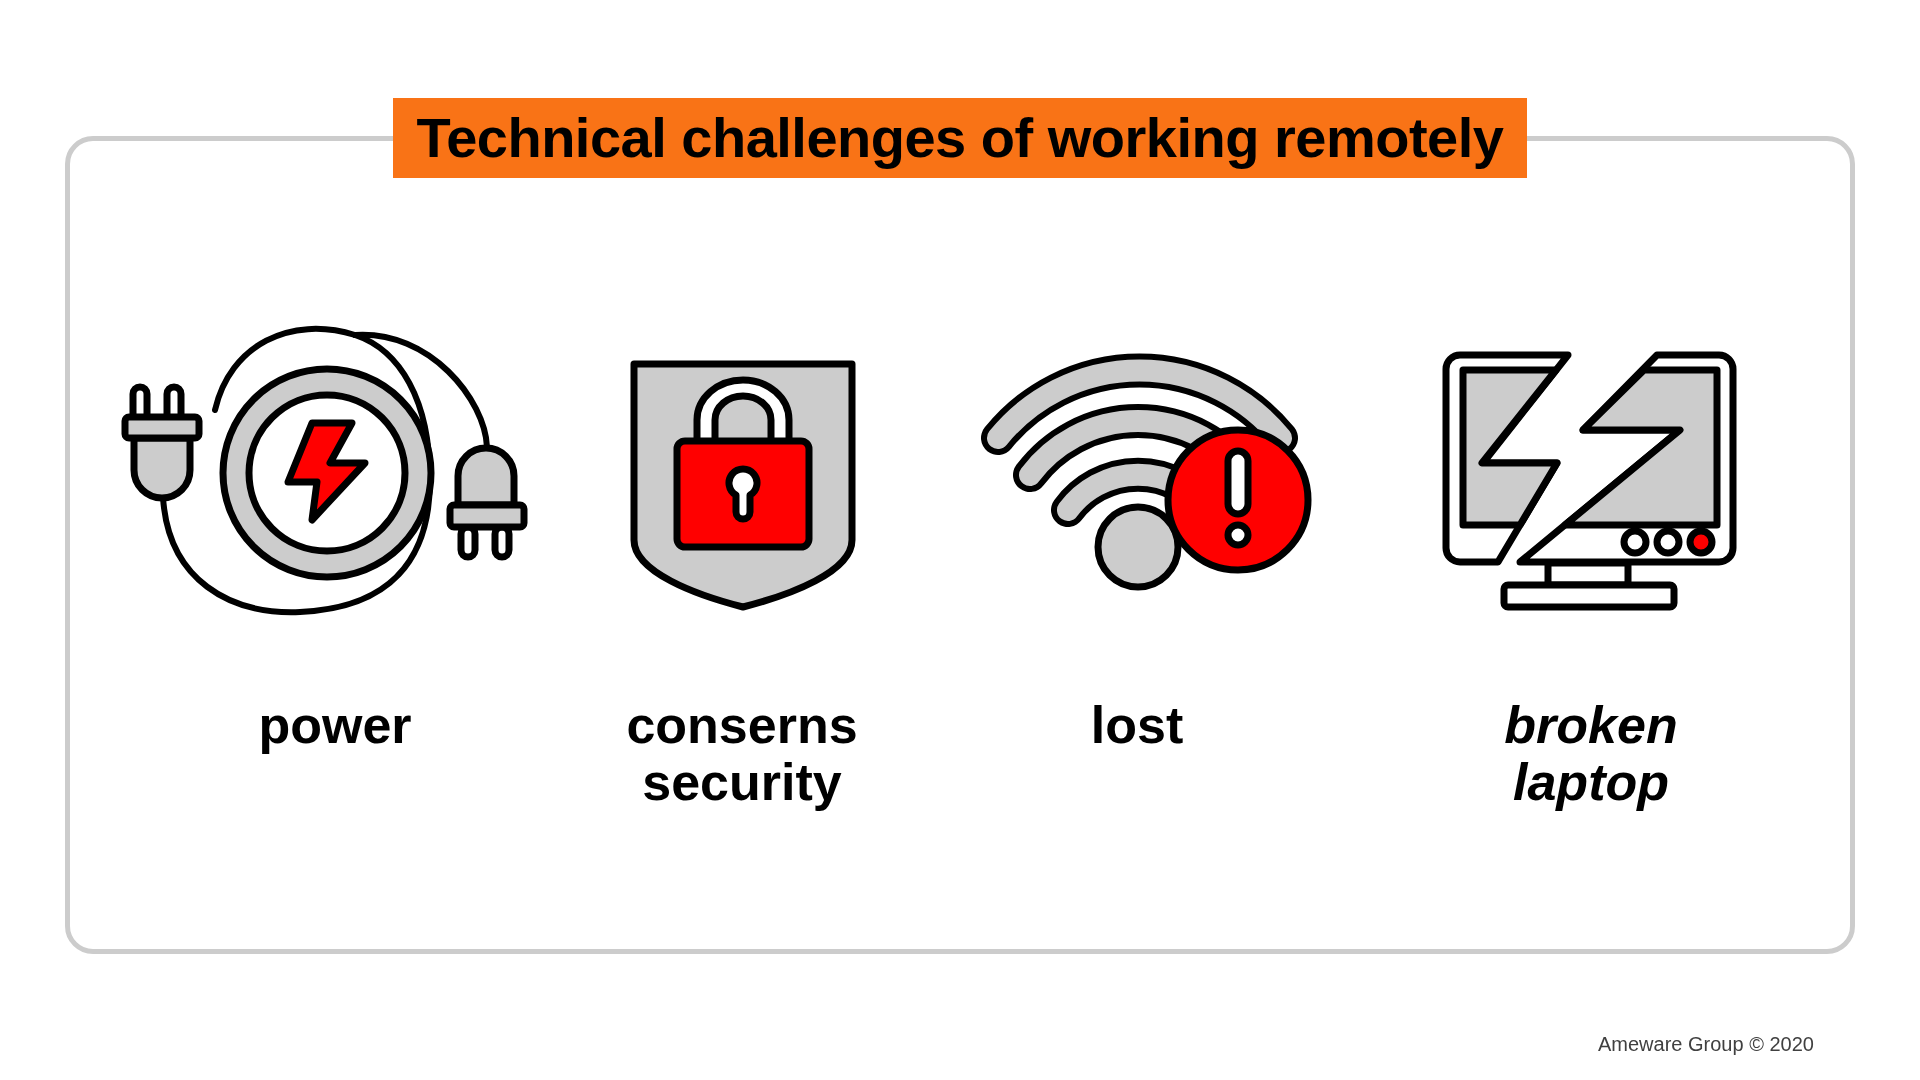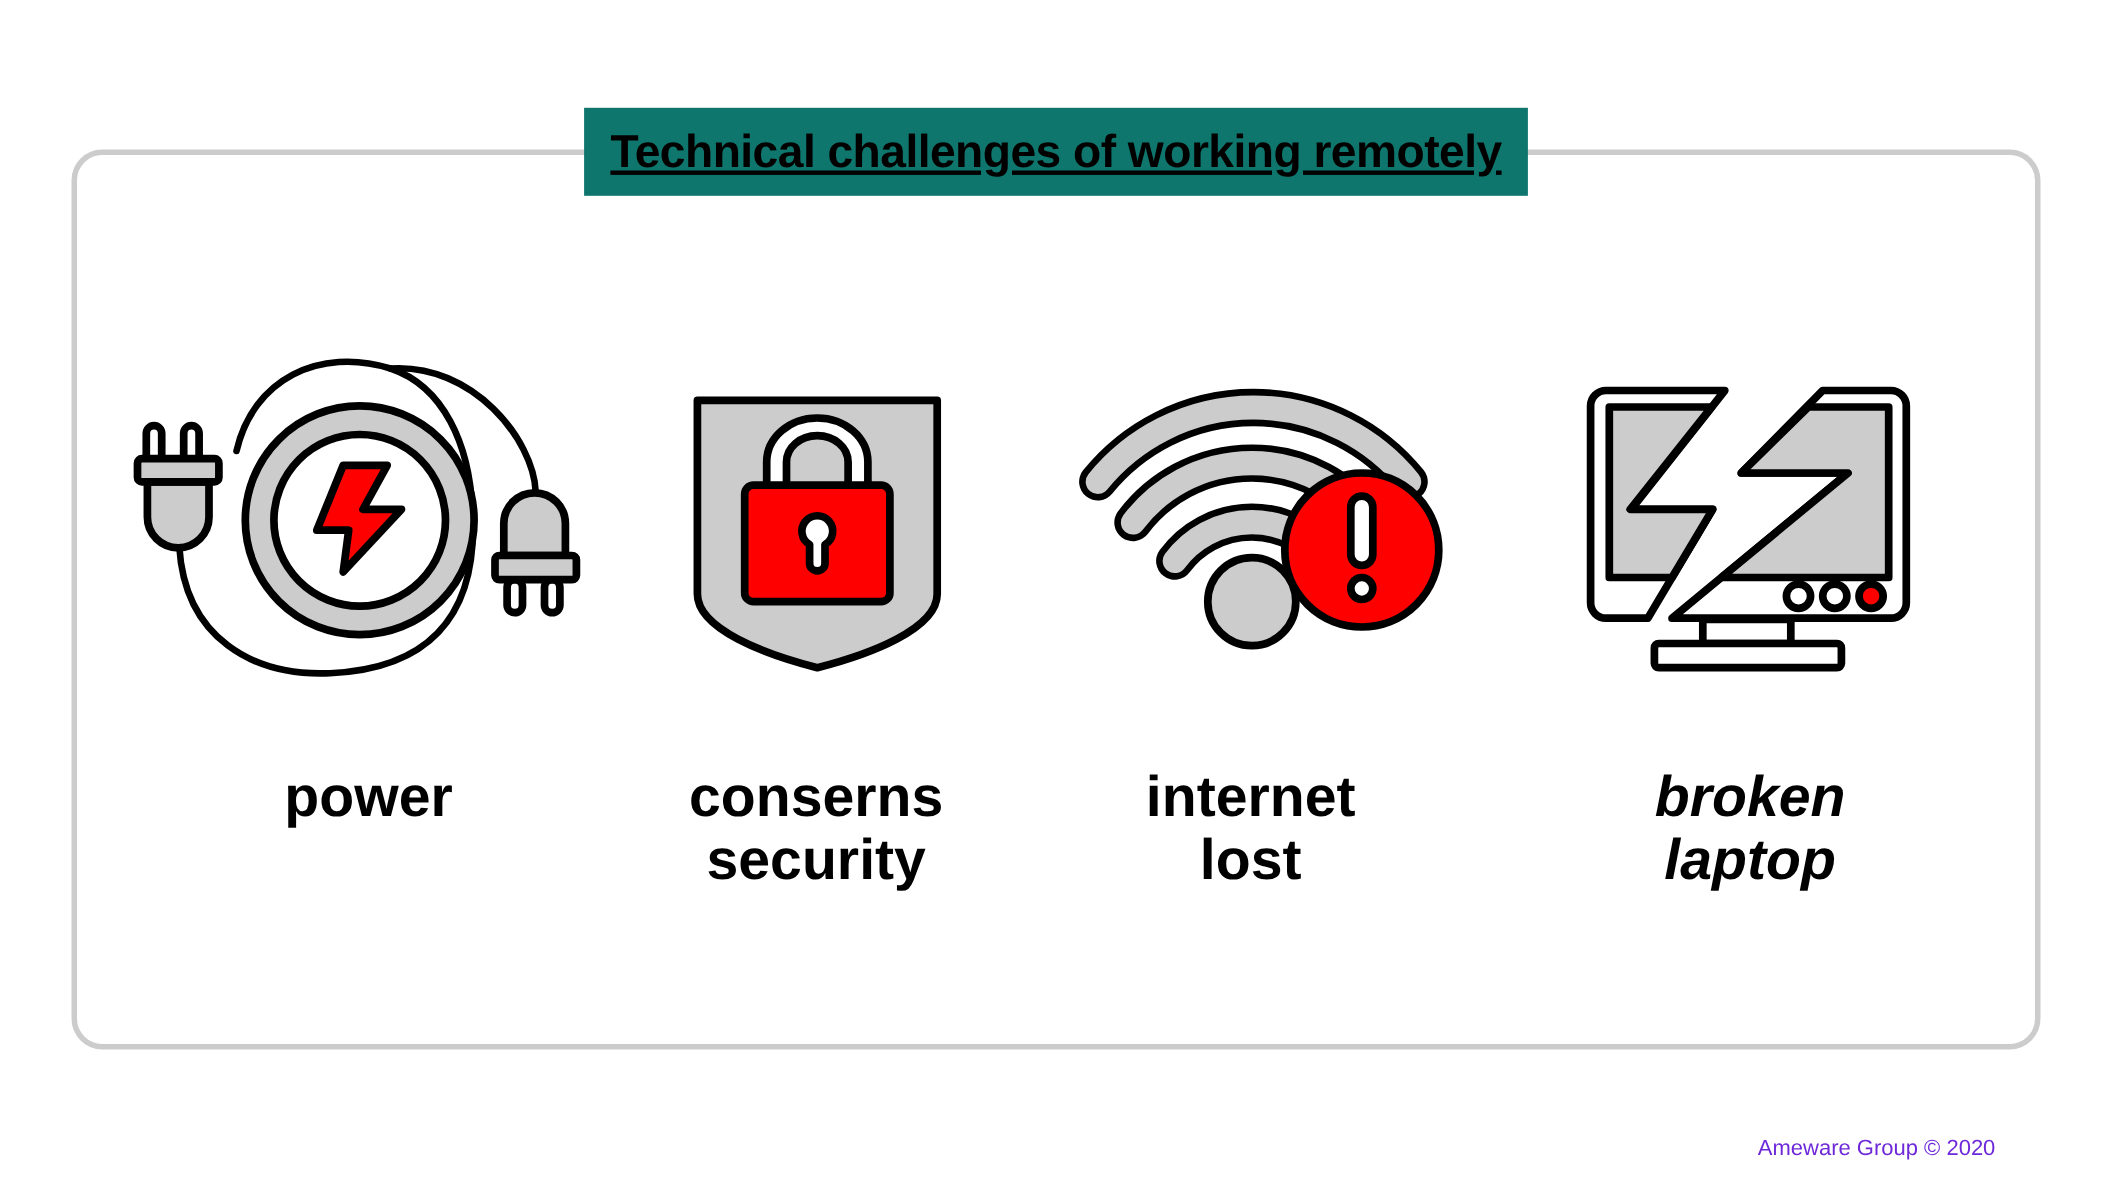--- a/index.html
+++ b/index.html
@@ -1,23 +1,23 @@
 <!DOCTYPE html>
 <html><head>
 <meta charset="utf-8">
 <style>
   html, body { margin:0; padding:0; background:#ffffff; }
   body { width:1920px; height:1080px; position:relative; overflow:hidden; font-family:"Liberation Sans", "DejaVu Sans", sans-serif; color:#000; }
   .frame { position:absolute; left:65px; top:136px; width:1790px; height:818px; border:5px solid #cccccc; border-radius:28px; box-sizing:border-box; }
   .title { position:absolute; left:0; top:98px; width:1920px; text-align:center; pointer-events:none; }
-  .title span { display:inline-block; background:#0f766e; padding:0 24px; font-size:42px; font-weight:700; letter-spacing:-0.5px; line-height:80px;text-decoration:underline; }
+  .title span { display:inline-block; background:#f97316; padding:0 24px; font-size:56px; font-weight:700; letter-spacing:-0.5px; line-height:80px; }
   .icon { position:absolute; left:0; top:0; }
   .label { position:absolute; width:420px; text-align:center; font-size:52px; font-weight:700; line-height:57px; top:697px; }
   .label div { white-space:nowrap; }
-  .footer { position:absolute; left:1598px; top:1033px; font-size:20px; color:#6d28d9; white-space:nowrap; }
+  .footer { position:absolute; left:1598px; top:1033px; font-size:20px; color:#404040; white-space:nowrap; }
 </style>
 </head>
 <body>
 
 <div class="frame"></div>
 
 <div class="title">
   <span>Technical challenges of working remotely</span>
 </div>
 
@@ -80,21 +80,20 @@
 </svg>
 
 <div class="label" style="left:125px;">
   <div>power</div>
 </div>
 <div class="label" style="left:532px;">
   <div>conserns</div>
   <div>security</div>
 </div>
 <div class="label" style="left:927px;">
-  <div>internet</div>
   <div>lost</div>
 </div>
 <div class="label" style="left:1381px;font-style:italic;">
   <div>broken</div>
   <div>laptop</div>
 </div>
 
 <div class="footer">Ameware Group © 2020</div>
 
 </body></html>

